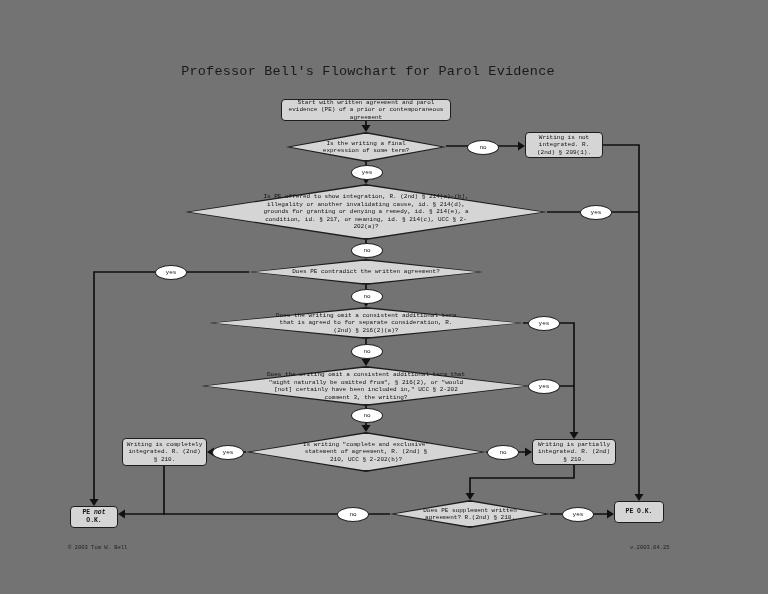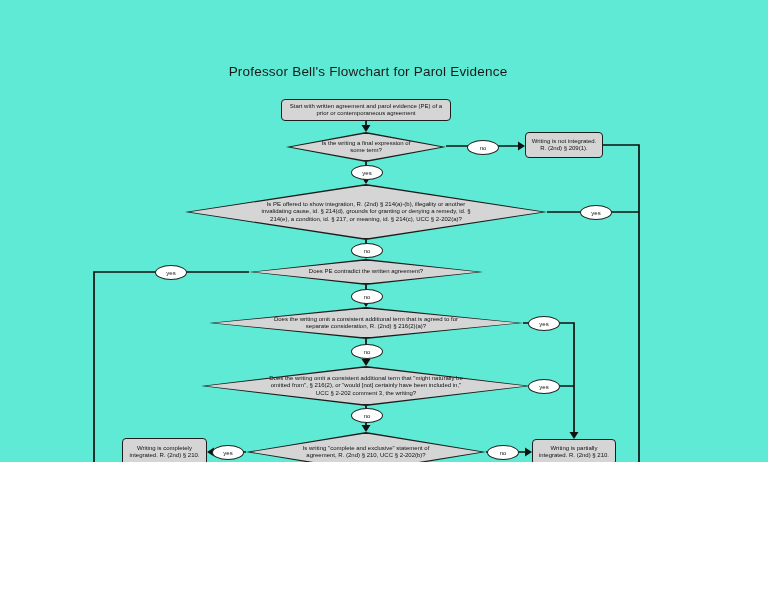--- a/index.html
+++ b/index.html
@@ -1,17 +1,17 @@
 <!DOCTYPE html>
 <html><head>
 <meta charset="utf-8">
 <style>
   html,body{margin:0;padding:0;background:#fff;}
-  .canvas{position:relative;width:768px;height:462px;background:#5eead4;overflow:hidden;
-          font-family:Liberation Sans, sans-serif;color:#111;}
+  .canvas{position:relative;width:768px;height:594px;background:#737373;overflow:hidden;
+          font-family:Liberation Mono, monospace;color:#111;}
   .title{position:absolute;left:0;top:64px;width:736px;text-align:center;
          font-size:13.5px;letter-spacing:.2px;color:#1a1a1a;}
   svg.wires{position:absolute;left:0;top:0;z-index:1;}
   .node{position:absolute;z-index:2;background:#d5d5d5;border:1px solid #1d1d1d;border-radius:4px;
         display:flex;align-items:center;justify-content:center;text-align:center;
         font-size:6px;line-height:1.25;padding:1px 3px;box-sizing:border-box;}
   .terminal{font-weight:bold;font-size:6.4px;border-width:1.2px;}
   .diamond{position:absolute;z-index:2;display:flex;align-items:center;justify-content:center;
            text-align:center;font-size:6px;line-height:1.25;}
   .diamond .shape{position:absolute;inset:0;background:#1d1d1d;

